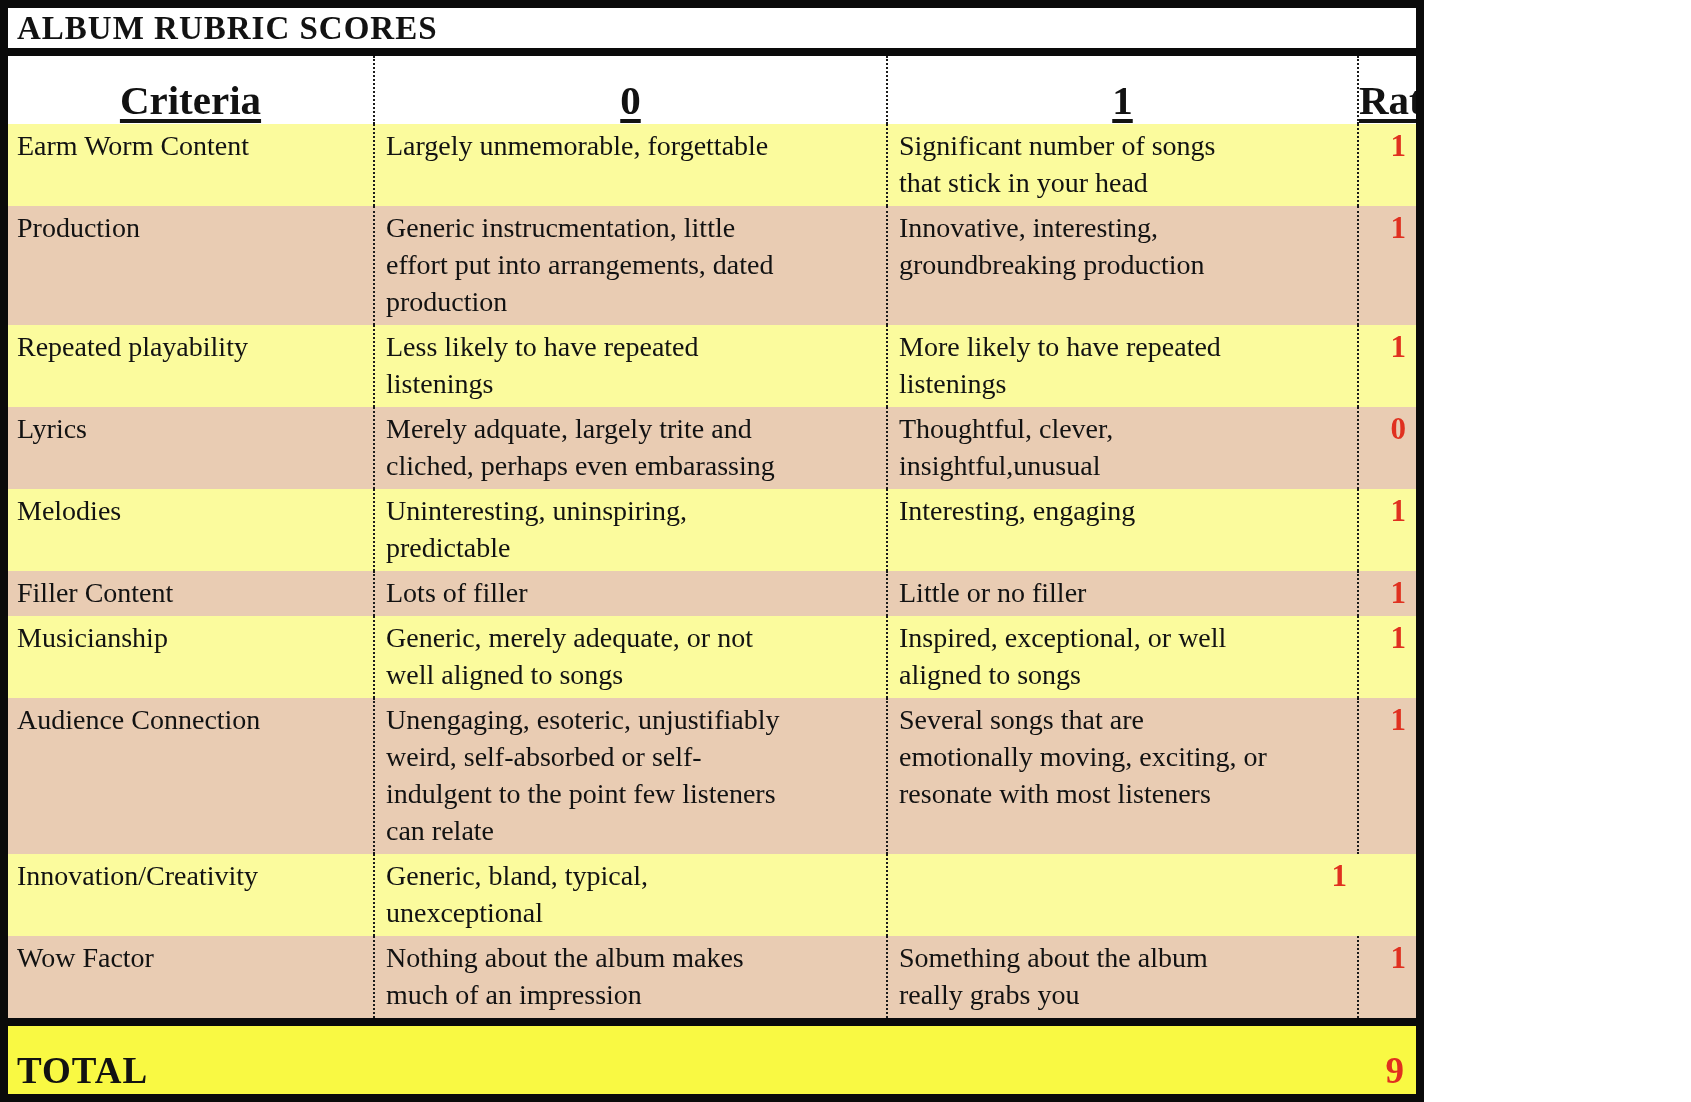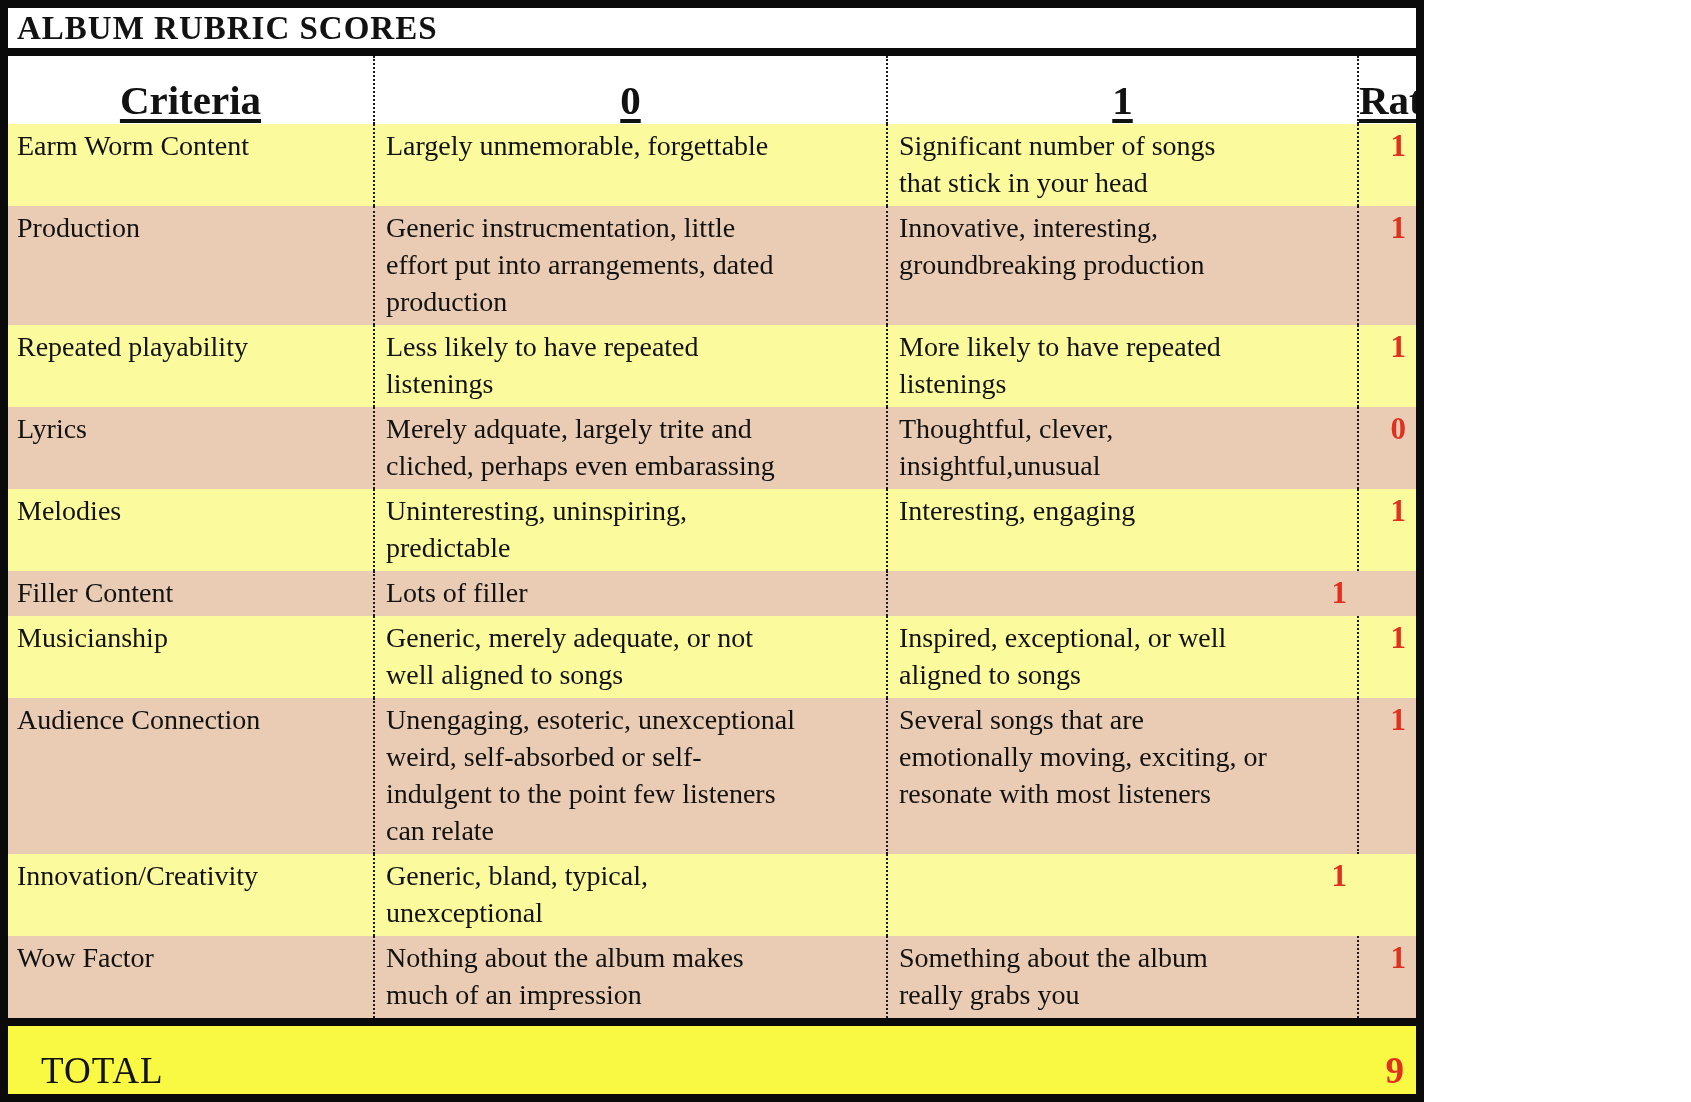--- a/index.html
+++ b/index.html
@@ -89,24 +89,23 @@
     box-sizing: border-box;
     border-top: 8px solid var(--border-black, #0a0a0a);
     background: var(--total-yellow, #f9f943);
     display: flex;
     justify-content: space-between;
     align-items: flex-end;
     padding: 0 12px 5px 9px;
   }
   .total-label {
     font-size: 37px;
-    font-weight: 400;
+    font-weight: 700;
     letter-spacing: 1px;
     line-height: 1;
-    margin-left: 24px;
   }
   .total-value {
     font-size: 37px;
     font-weight: 900;
     line-height: 1;
     color: var(--rating-red, #e0301f);
   }
 </style>
 </head>
 <body>
@@ -171,35 +170,36 @@
     <div class="cell criteria">Melodies</div>
     <div class="cell desc dotl">Uninteresting, uninspiring,
 predictable</div>
     <div class="cell desc dotl">Interesting, engaging</div>
     <div class="cell rating dotl">1</div>
   </div>
 
   <div class="row">
     <div class="cell criteria">Filler Content</div>
     <div class="cell desc dotl">Lots of filler</div>
+    <div class="cell desc dotl">Little or no filler</div>
     <div class="cell rating dotl">1</div>
   </div>
 
   <div class="row">
     <div class="cell criteria">Musicianship</div>
     <div class="cell desc dotl">Generic, merely adequate, or not
 well aligned to songs</div>
     <div class="cell desc dotl">Inspired, exceptional, or well
 aligned to songs</div>
     <div class="cell rating dotl">1</div>
   </div>
 
   <div class="row">
     <div class="cell criteria">Audience Connection</div>
-    <div class="cell desc dotl">Unengaging, esoteric, unexceptional
+    <div class="cell desc dotl">Unengaging, esoteric, unjustifiably
 weird, self-absorbed or self-
 indulgent to the point few listeners
 can relate</div>
     <div class="cell desc dotl">Several songs that are
 emotionally moving, exciting, or
 resonate with most listeners</div>
     <div class="cell rating dotl">1</div>
   </div>
 
   <div class="row">

